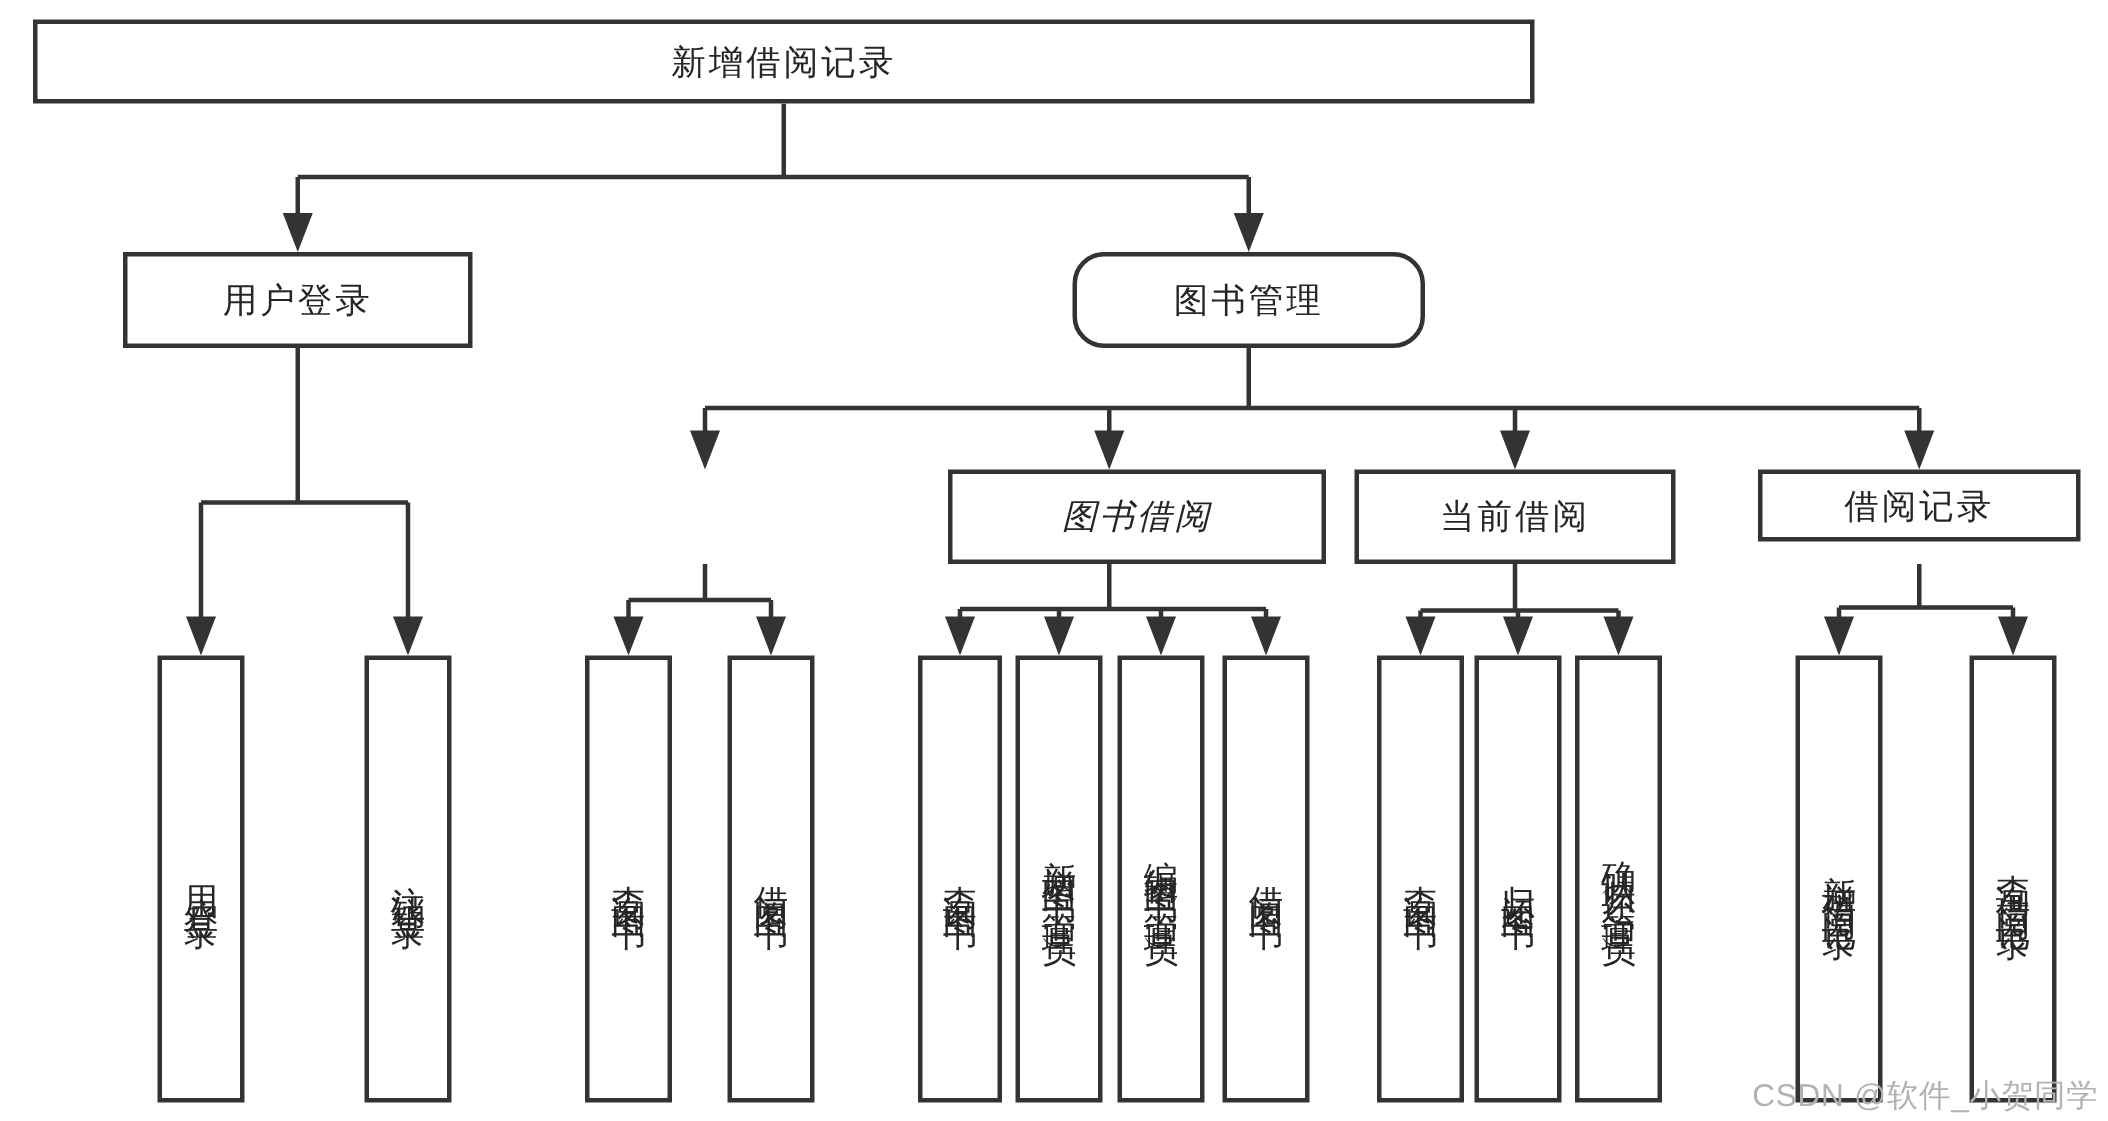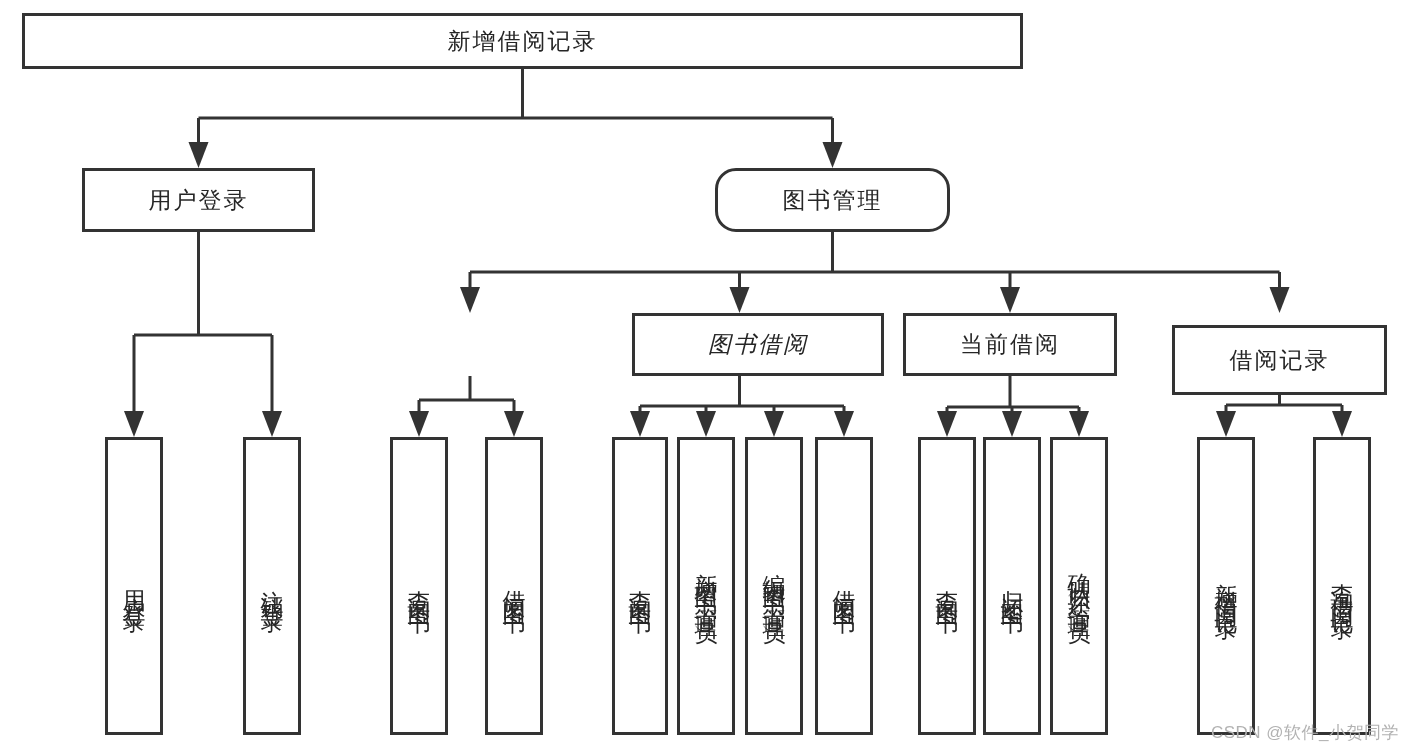--- a/index.html
+++ b/index.html
@@ -43,21 +43,21 @@
     writing-mode: vertical-rl;
     text-orientation: upright;
     letter-spacing: 7px;
     line-height: 1;
     white-space: normal;
   }
   #watermark {
     position: absolute;
     right: 6px;
     bottom: 3px;
-    font-size: 17px;
+    font-size: 21px;
     color: var(--wm);
     z-index: 3;
     letter-spacing: 0.5px;
   }
 </style>
 </head>
 <body>
 
 <div id="canvas">
   <svg id="wires" xmlns="http://www.w3.org/2000/svg" viewBox="0 0 1405 747">
@@ -87,21 +87,21 @@
       <path d="M 1279.5 376 V 405 M 1226 405 H 1342 M 1226 405 V 417 M 1342 405 V 417" fill="none" stroke="#333333" stroke-width="3"></path>
       <polygon points="1216,411 1236,411 1226,437" fill="#333333"></polygon>
       <polygon points="1332,411 1352,411 1342,437" fill="#333333"></polygon>
     </svg>
   <span id="watermark">CSDN @软件_小贺同学</span>
 <div class="node" style="left: 22px; top: 13px; width: 1001px; height: 56px;">新增借阅记录</div>
     <div class="node" style="left: 82px; top: 168px; width: 233px; height: 64px;">用户登录</div>
     <div class="node" style="left: 715px; top: 168px; width: 235px; height: 64px; border-radius: 21px;">图书管理</div>
     <div class="node" style="left: 632px; top: 313px; width: 252px; height: 63px; font-style: italic;">图书借阅</div>
     <div class="node" style="left: 903px; top: 313px; width: 214px; height: 63px;">当前借阅</div>
-    <div class="node" style="left: 1172px; top: 325px; width: 215px; height: 70px;">借阅记录</div>
+    <div class="node" style="left: 1172px; top: 313px; width: 215px; height: 48px;">借阅记录</div>
     <div class="node vertical" style="left: 105px; top: 437px; width: 58px; height: 298px;">用户登录</div>
     <div class="node vertical" style="left: 243px; top: 437px; width: 58px; height: 298px;">注销登录</div>
     <div class="node vertical" style="left: 390px; top: 437px; width: 58px; height: 298px;">查询图书</div>
     <div class="node vertical" style="left: 485px; top: 437px; width: 58px; height: 298px;">借阅图书</div>
     <div class="node vertical" style="left: 612px; top: 437px; width: 56px; height: 298px;">查询图书</div>
     <div class="node vertical" style="left: 677px; top: 437px; width: 58px; height: 298px;">新增图书（管理员）</div>
     <div class="node vertical" style="left: 745px; top: 437px; width: 58px; height: 298px;">编辑图书（管理员）</div>
     <div class="node vertical" style="left: 815px; top: 437px; width: 58px; height: 298px;">借阅图书</div>
     <div class="node vertical" style="left: 918px; top: 437px; width: 58px; height: 298px;">查询图书</div>
     <div class="node vertical" style="left: 983px; top: 437px; width: 58px; height: 298px;">归还图书</div>

